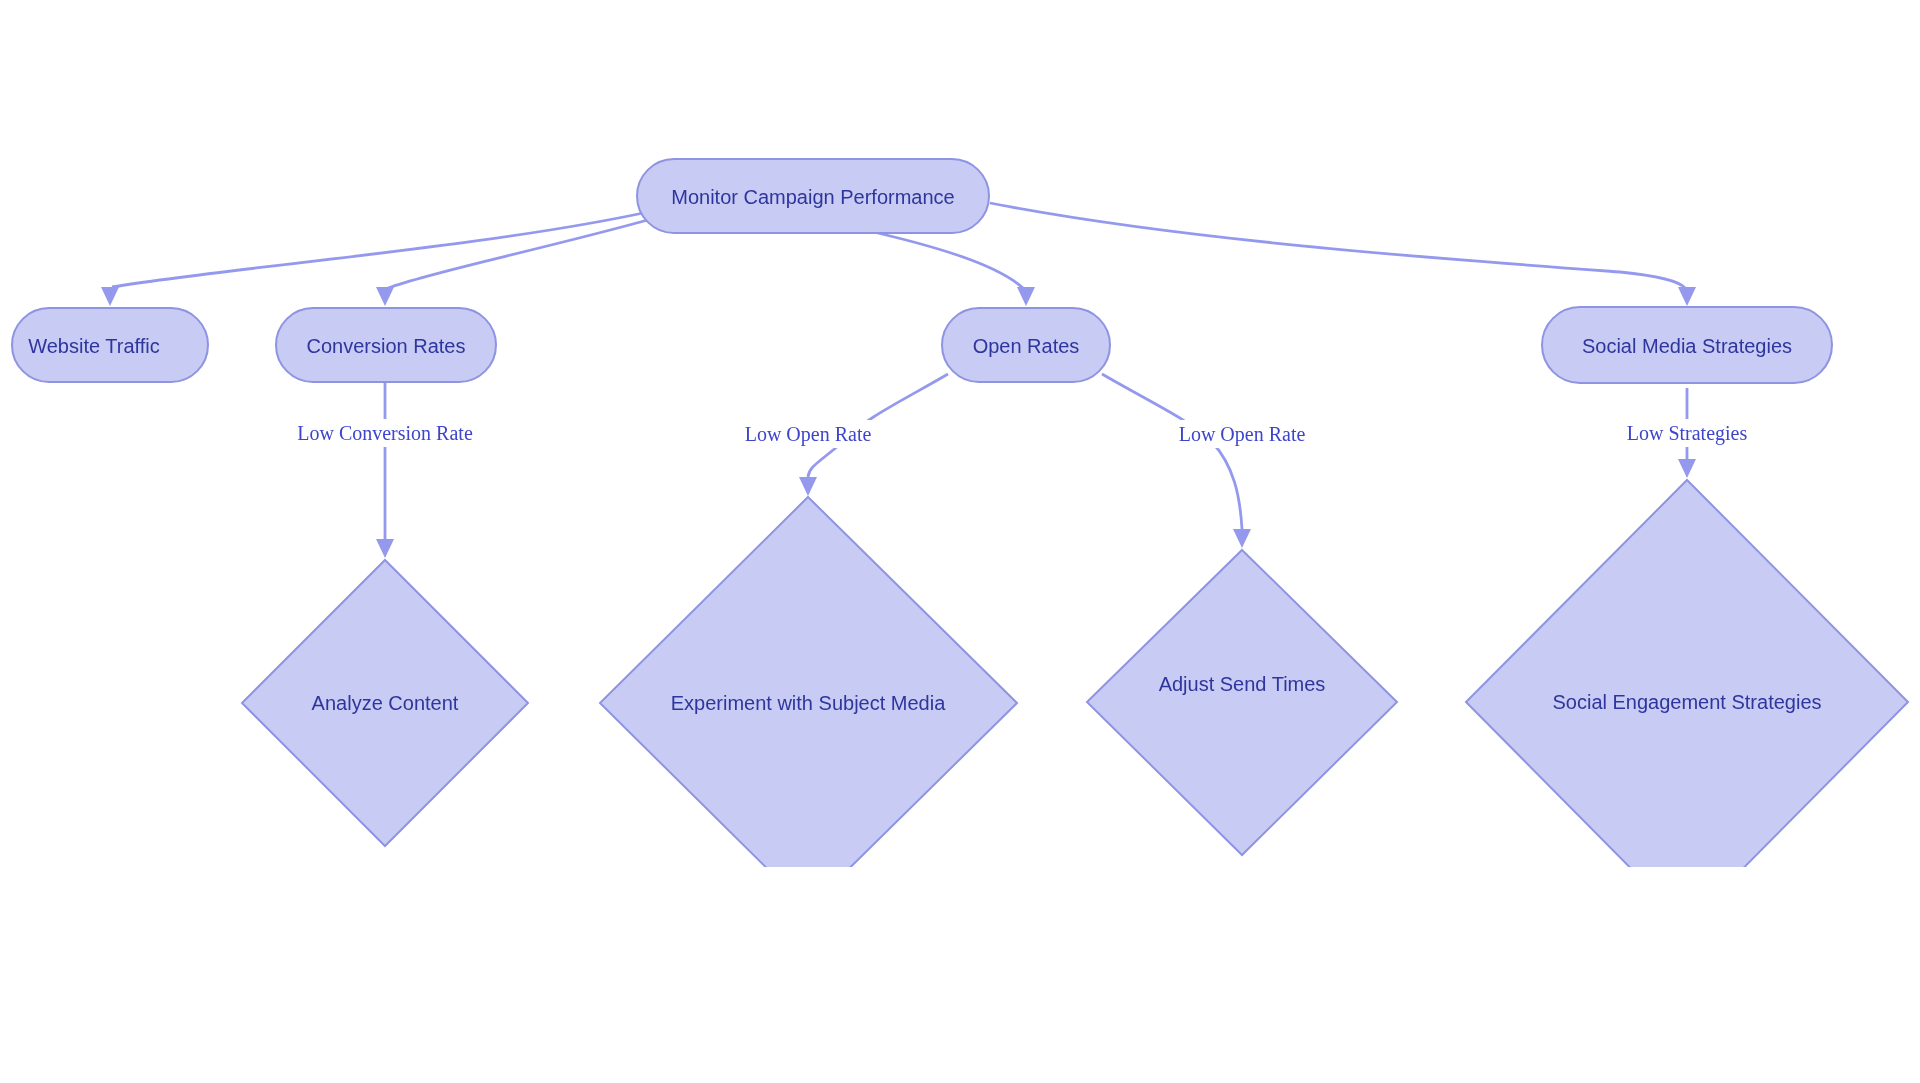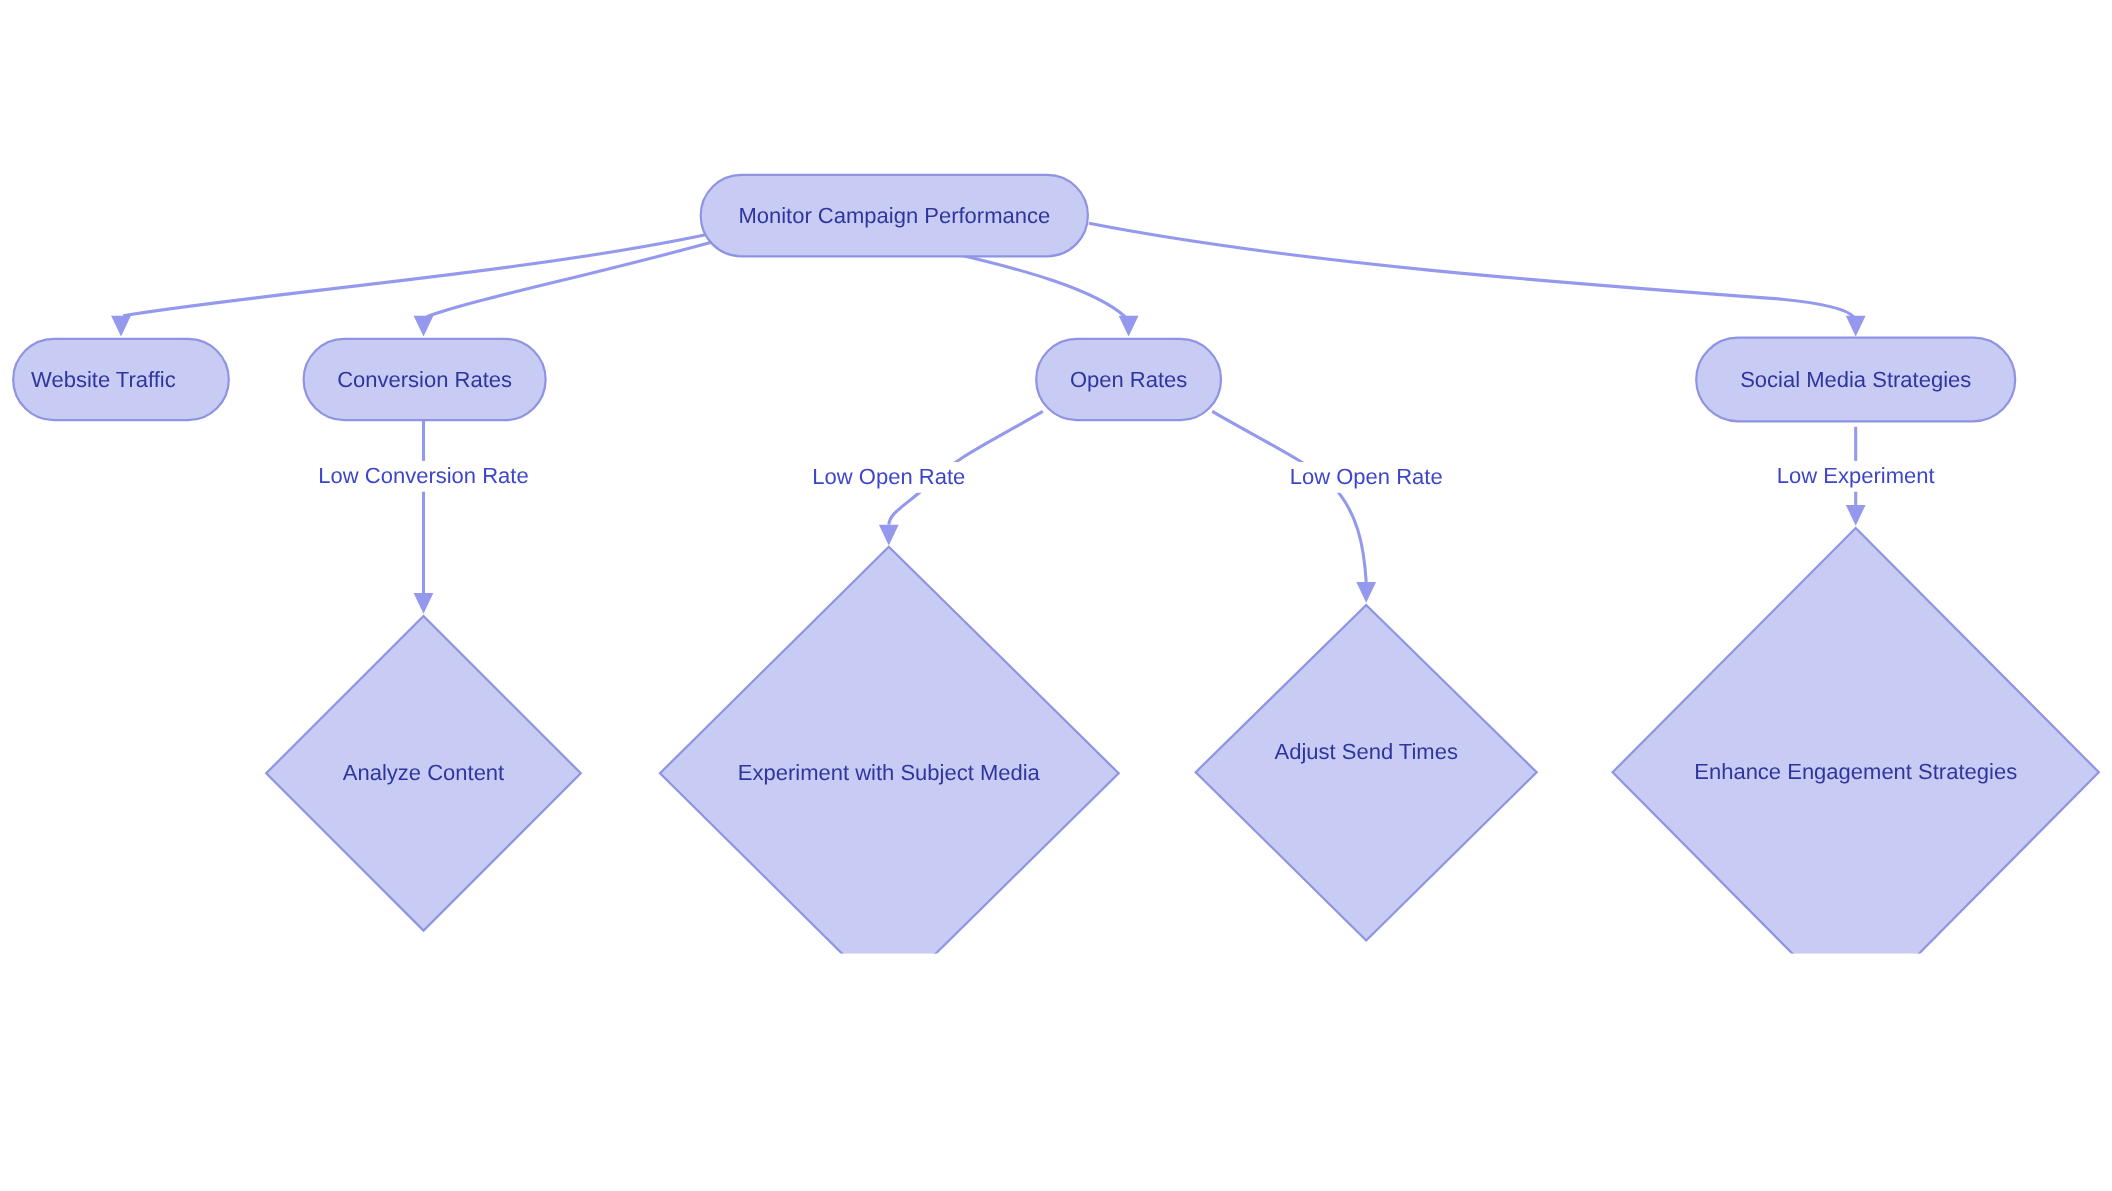--- a/index.html
+++ b/index.html
@@ -29,20 +29,21 @@
     white-space:nowrap;
     font-size:20px;
     line-height:1.2;
     color:var(--node-text);
     pointer-events:none;
   }
   .edge-txt{
     color:var(--label-text);
     background:var(--bg);
     padding:2px 8px;
+    font-family:Liberation Serif, serif;
   }
 </style>
 </head>
 <body>
 
 <div class="canvas">
 
   <svg width="1920" height="1083" viewBox="0 0 1920 1083">
 
     <g>
@@ -86,20 +87,20 @@
   </svg>
 
   <div class="txt" style="left:813px;top:197px">Monitor Campaign Performance</div>
   <div class="txt" style="left:94px;top:346px">Website Traffic</div>
   <div class="txt" style="left:386px;top:346px">Conversion Rates</div>
   <div class="txt" style="left:1026px;top:346px">Open Rates</div>
   <div class="txt" style="left:1687px;top:346px">Social Media Strategies</div>
   <div class="txt" style="left:385px;top:703px">Analyze Content</div>
   <div class="txt" style="left:808px;top:703px">Experiment with Subject Media</div>
   <div class="txt" style="left:1242px;top:684px">Adjust Send Times</div>
-  <div class="txt" style="left:1687px;top:702px">Enhance Engagement Strategies</div>
+  <div class="txt" style="left:1687px;top:702px">Social Engagement Strategies</div>
 
   <div class="txt edge-txt" style="left:385px;top:433px">Low Conversion Rate</div>
   <div class="txt edge-txt" style="left:808px;top:434px">Low Open Rate</div>
   <div class="txt edge-txt" style="left:1242px;top:434px">Low Open Rate</div>
-  <div class="txt edge-txt" style="left:1687px;top:433px">Low Experiment</div>
+  <div class="txt edge-txt" style="left:1687px;top:433px">Low Strategies</div>
 
 </div>
 
 </body></html>

